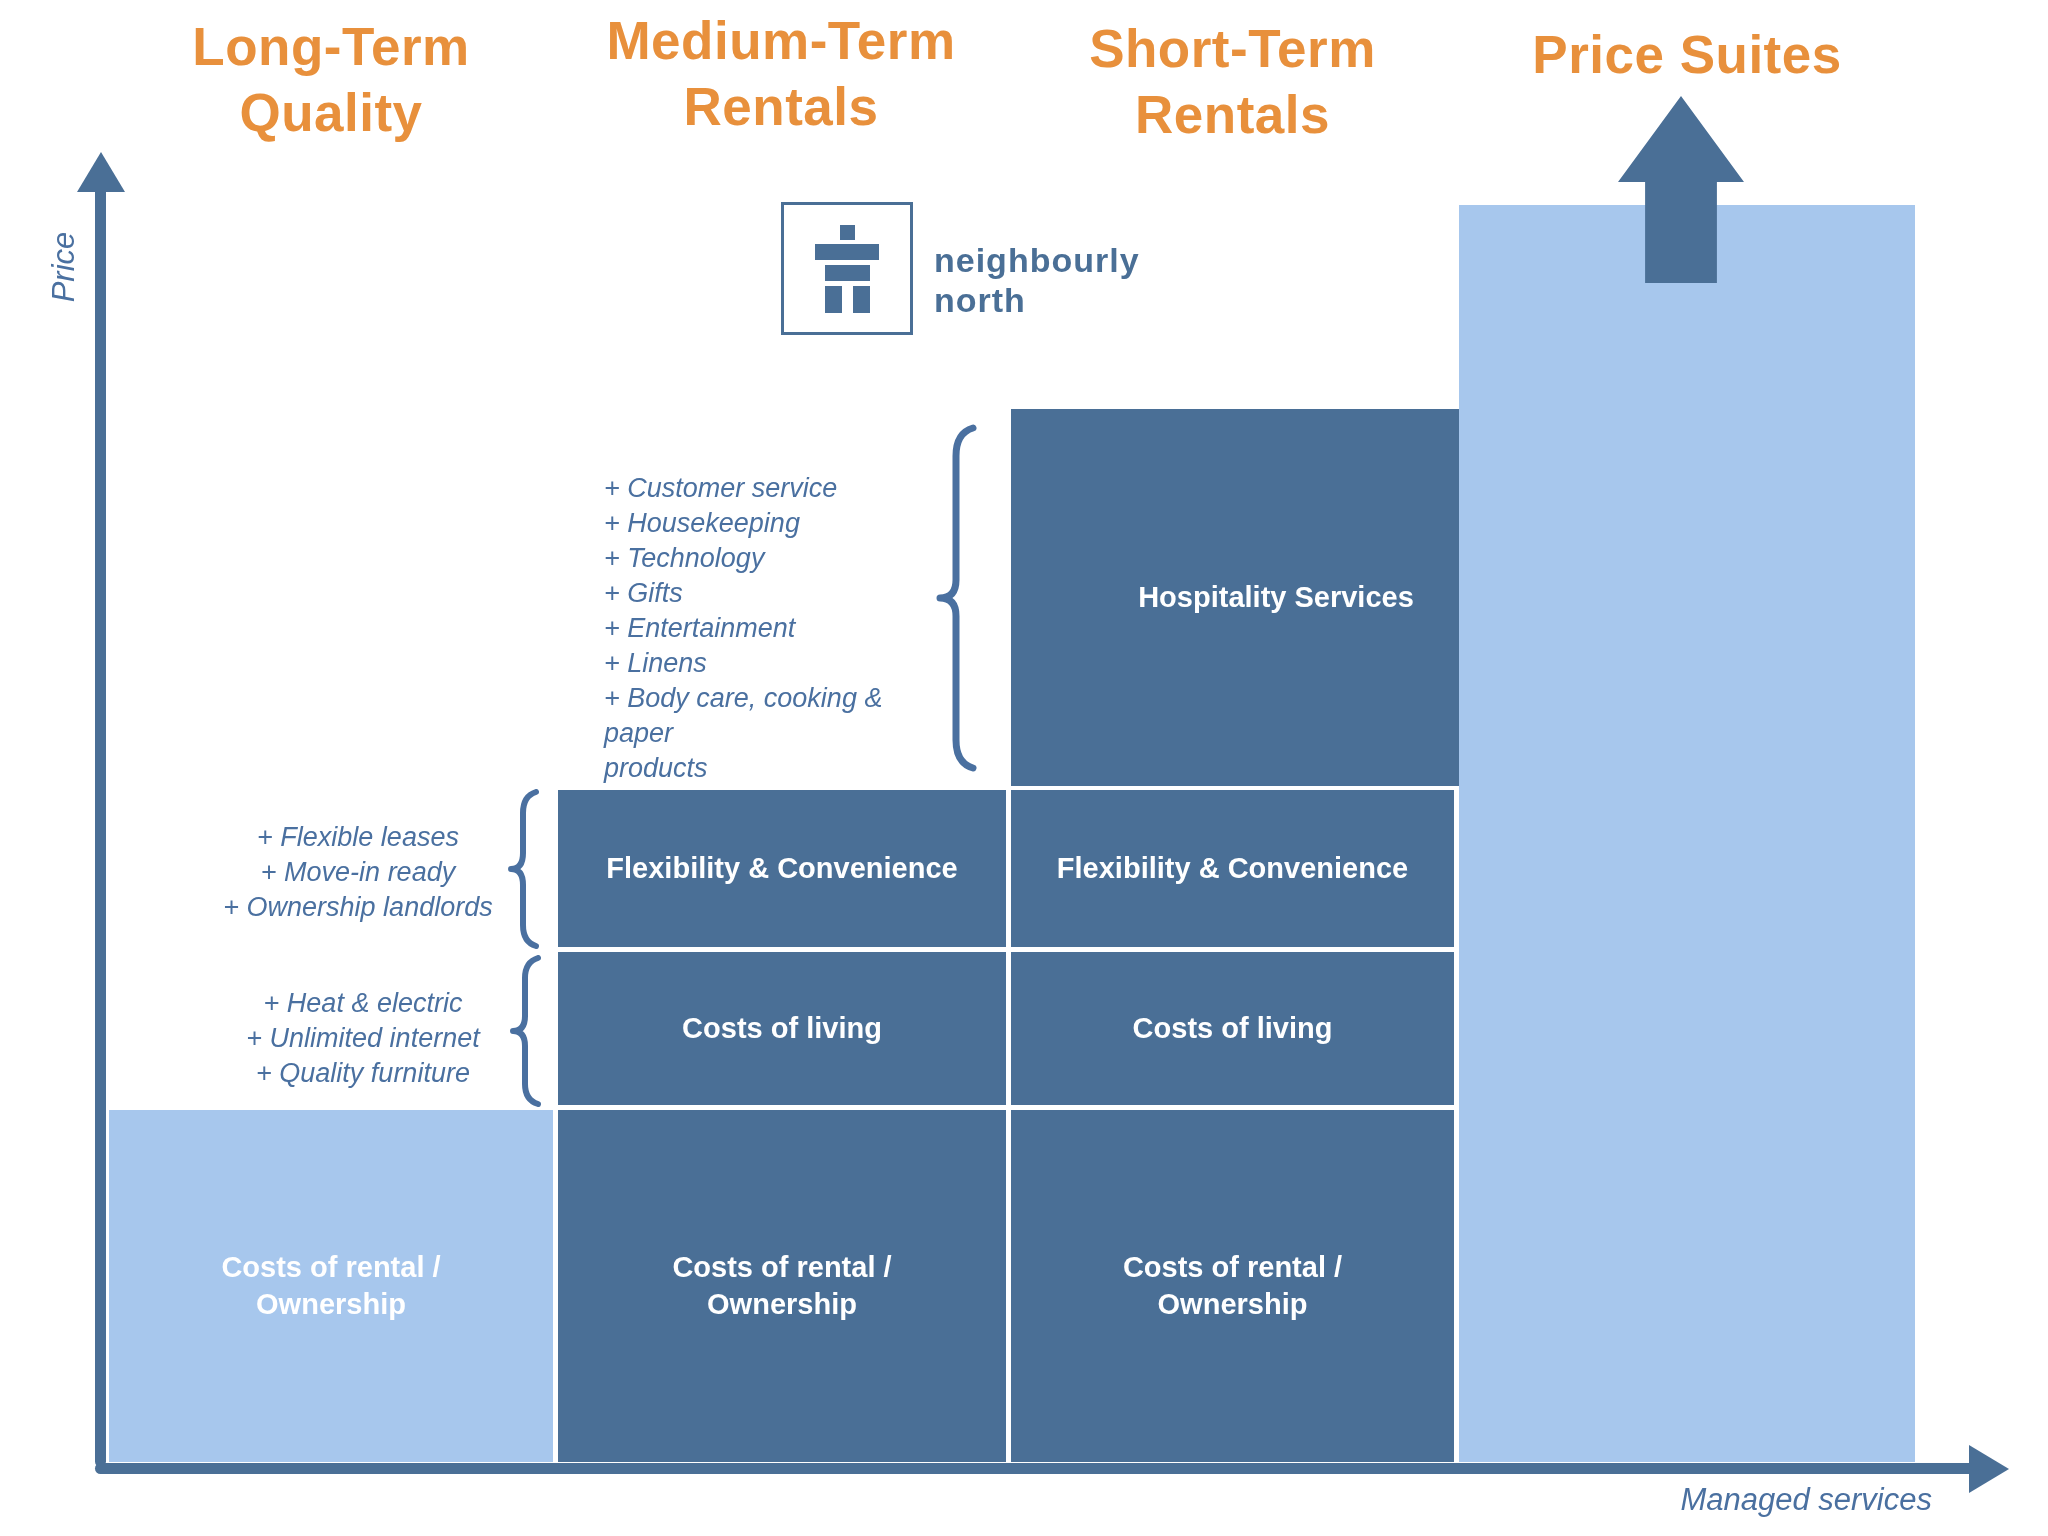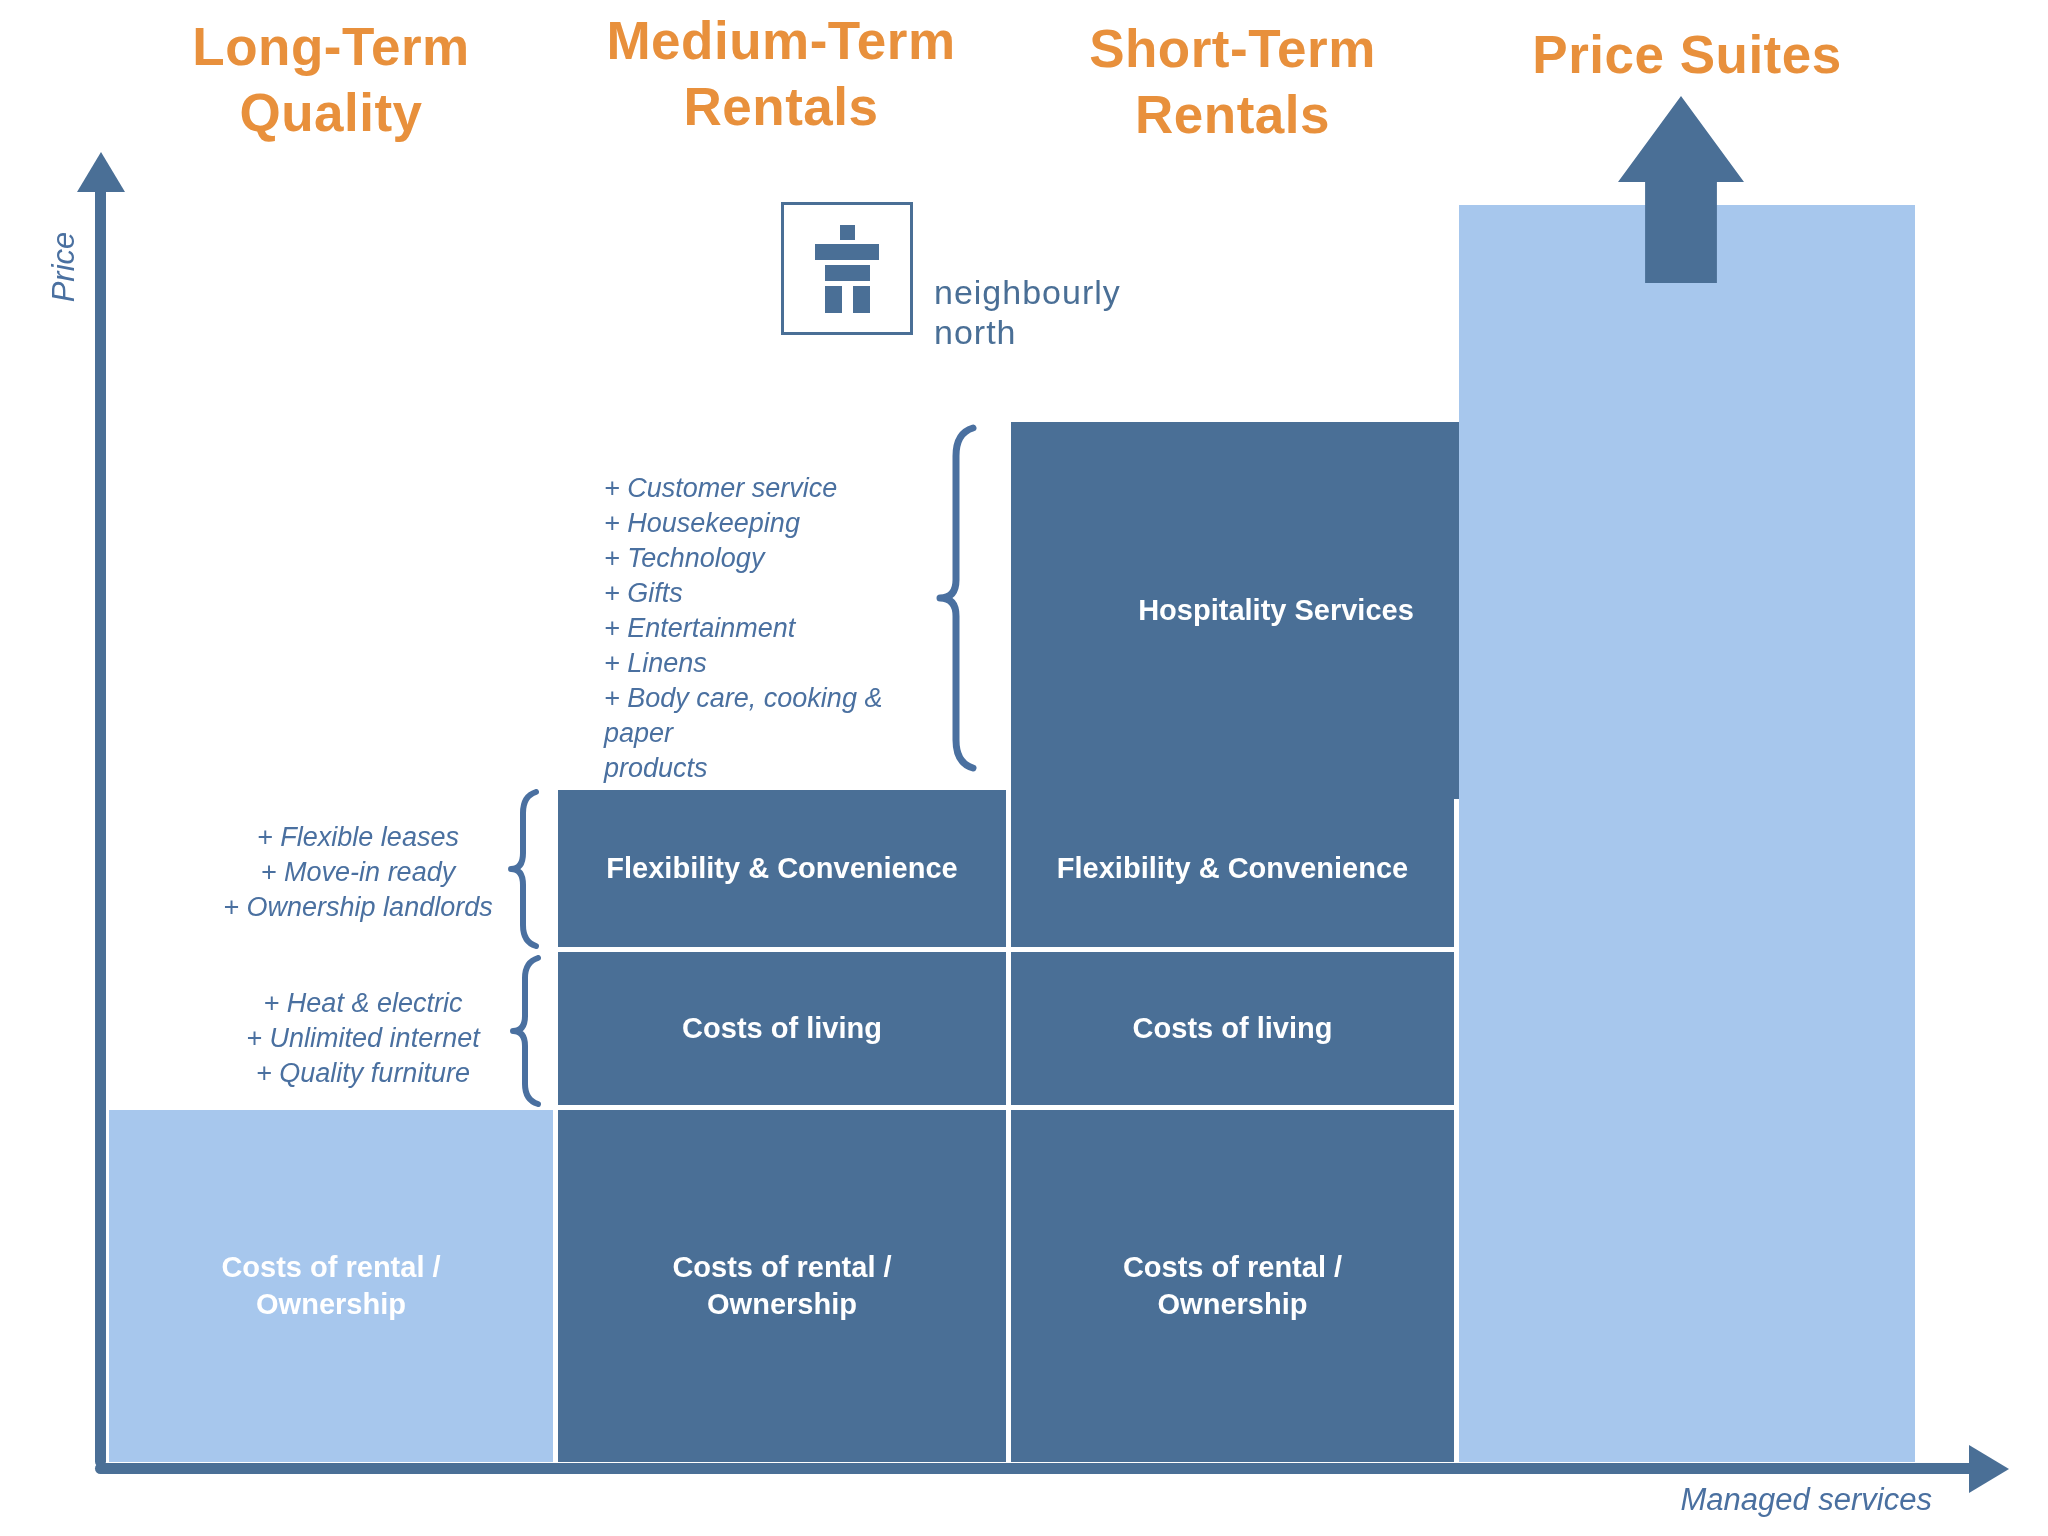--- a/index.html
+++ b/index.html
@@ -45,21 +45,21 @@
   
   .logo-box{position:absolute;left:781px;top:202px;width:132px;height:133px;border:3px solid var(--bar-dark);
     display:flex;flex-direction:column;align-items:center;justify-content:center;background:#fff;}
   .inuk{display:flex;flex-direction:column;align-items:center;}
   .inuk .head{width:15px;height:15px;background:var(--bar-dark);margin-bottom:4px;}
   .inuk .arms{width:64px;height:16px;background:var(--bar-dark);margin-bottom:5px;}
   .inuk .torso{width:45px;height:16px;background:var(--bar-dark);margin-bottom:5px;}
   .inuk .legs{display:flex;gap:11px;}
   .inuk .leg{width:17px;height:27px;background:var(--bar-dark);}
   .logo-text{position:absolute;left:934px;top:240px;color:var(--bar-dark);
-    font-size:34px;font-weight:400;line-height:40px;letter-spacing:1px;white-space:pre-line;margin-top:32px;}
+    font-size:34px;font-weight:700;line-height:40px;letter-spacing:1px;white-space:pre-line;}
   .brace{position:absolute;}
   .brace path{fill:none;stroke:var(--ink);stroke-linecap:round;stroke-linejoin:round;}
 </style>
 </head>
 <body>
 
 <div class="canvas">
 
   <div class="col-header" style="left:109px;top:14px;width:444px;">Long-Term Quality</div>
   <div class="col-header" style="left:556px;top:8px;width:450px;">Medium-Term Rentals</div>
@@ -107,21 +107,21 @@
   <div class="bar dark" style="left:1011px;top:1110px;width:443px;height:352px;">
     <div class="bar-label">Costs of rental /
 Ownership</div>
   </div>
   <div class="bar dark" style="left:1011px;top:952px;width:443px;height:153px;">
     <div class="bar-label">Costs of living</div>
   </div>
   <div class="bar dark" style="left:1011px;top:790px;width:443px;height:157px;">
     <div class="bar-label">Flexibility &amp; Convenience</div>
   </div>
-  <div class="bar dark" style="left:1011px;top:422px;width:530px;height:377px;">
+  <div class="bar dark" style="left:1011px;top:409px;width:530px;height:377px;">
     <div class="bar-label">Hospitality Services</div>
   </div>
 
   <div class="bar light" style="left:1459px;top:205px;width:456px;height:1257px;"></div>
   <div class="hotel-arrow"></div>
 
   <div class="note-list note-left" style="left:604px;top:438px;width:350px;">+ Customer service
 + Housekeeping
 + Technology
 + Gifts

